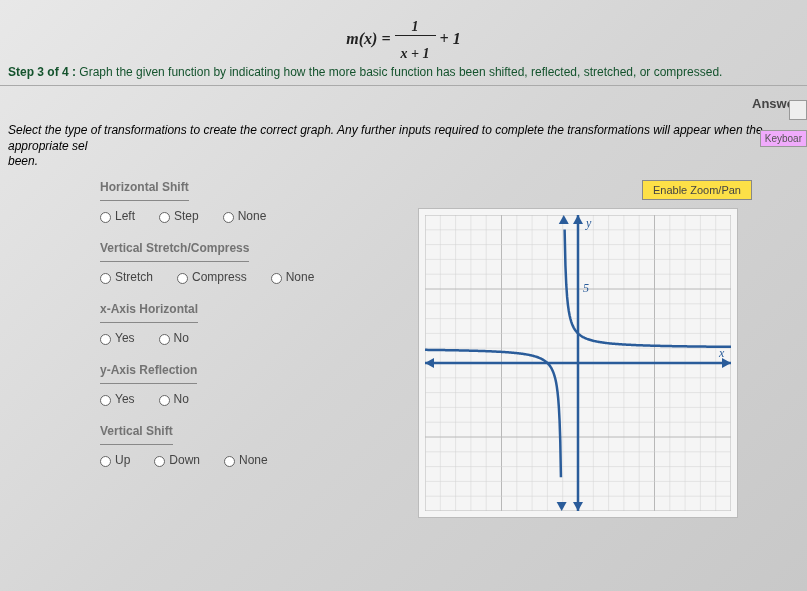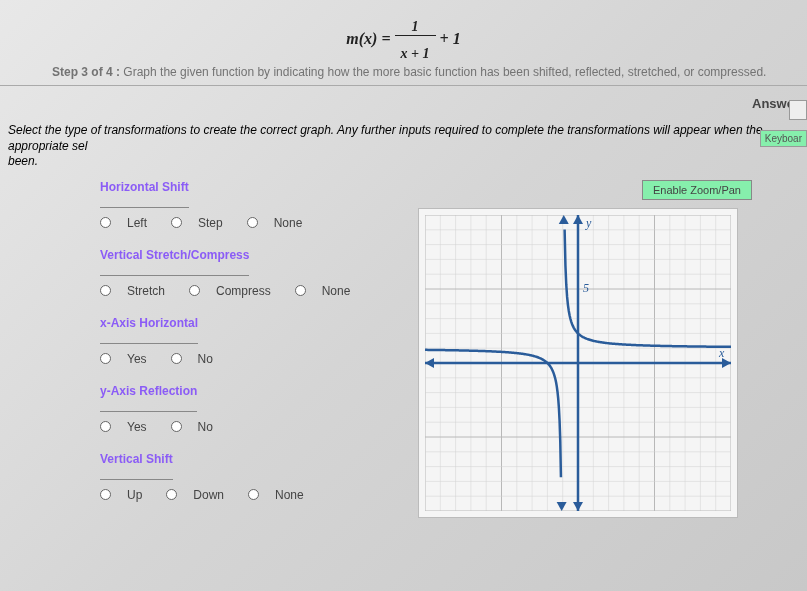--- a/index.html
+++ b/index.html
@@ -21,50 +21,49 @@
     padding: 20px 0 2px 0;
     font-weight: bold;
     color: #222;
   }
   .frac { display: inline-block; vertical-align: middle; text-align: center; font-size: 14px; line-height: 1; }
   .frac .num { display: block; border-bottom: 1.5px solid #222; padding: 0 6px 1px 6px; }
   .frac .den { display: block; padding: 1px 6px 0 6px; margin-top: 10px; }
   .step-line {
     padding: 2px 8px 6px 8px;
     font-size: 12px;
-    color: #737373;
-    margin-left: 44px;
+    color: #14532d;
   }
   .step-line b { font-weight: bold; }
   .hr { border-top: 1px solid #aaa; margin: 0; }
   .answer-hdr { padding: 10px 8px 8px 8px; font-weight: bold; font-size: 13px; color: #444; text-align: right; }
   .kb-badge {
     position: absolute; right: 0; top: 130px;
-    border: 1px solid #999; background: #86efac; font-size: 10px;
+    border: 1px solid #999; background: #f0abfc; font-size: 10px;
     padding: 2px 4px; color: #555;
   }
   .instr { padding: 4px 8px 6px 8px; font-size: 12px; color: #000000; line-height: 1.3; font-style: italic; }
   .content { display: flex; padding: 4px 0 0 100px; gap: 18px; }
   .left-col { width: 300px; }
   .group { margin-bottom: 18px; }
   .group-title {
-    font-weight: bold; font-size: 12px; color: #8b5cf6;
+    font-weight: bold; font-size: 12px; color: #737373;
     border-bottom: 1px solid #888; display: inline-block;
-    padding-bottom: 13px; margin-bottom: 8px;
+    padding-bottom: 6px; margin-bottom: 8px;
   }
   .opts { display: flex; gap: 24px; font-size: 12px; color: #444; }
-  .opt { display: flex; align-items: center; gap: 16px; cursor: pointer; }
+  .opt { display: flex; align-items: flex-end; gap: 4px; cursor: pointer; }
   .radio {
     width: 11px; height: 11px; border: 1.5px solid #666; border-radius: 50%;
     display: inline-block; background: #fff;
   }
   .right-col { position: relative; width: 340px; }
   .zoom-btn {
     position: absolute; right: 6px; top: 0;
-    border: 1px solid #888; background: #86efac;
+    border: 1px solid #888; background: #fde047;
     font-size: 11px; padding: 3px 10px; color: #444;
     cursor: pointer;
   }
   .graph-box {
     margin-top: 28px;
     width: 320px; height: 310px;
     border: 1px solid #bbb;
     background: #f5f5f5;
     padding: 6px;
   }

